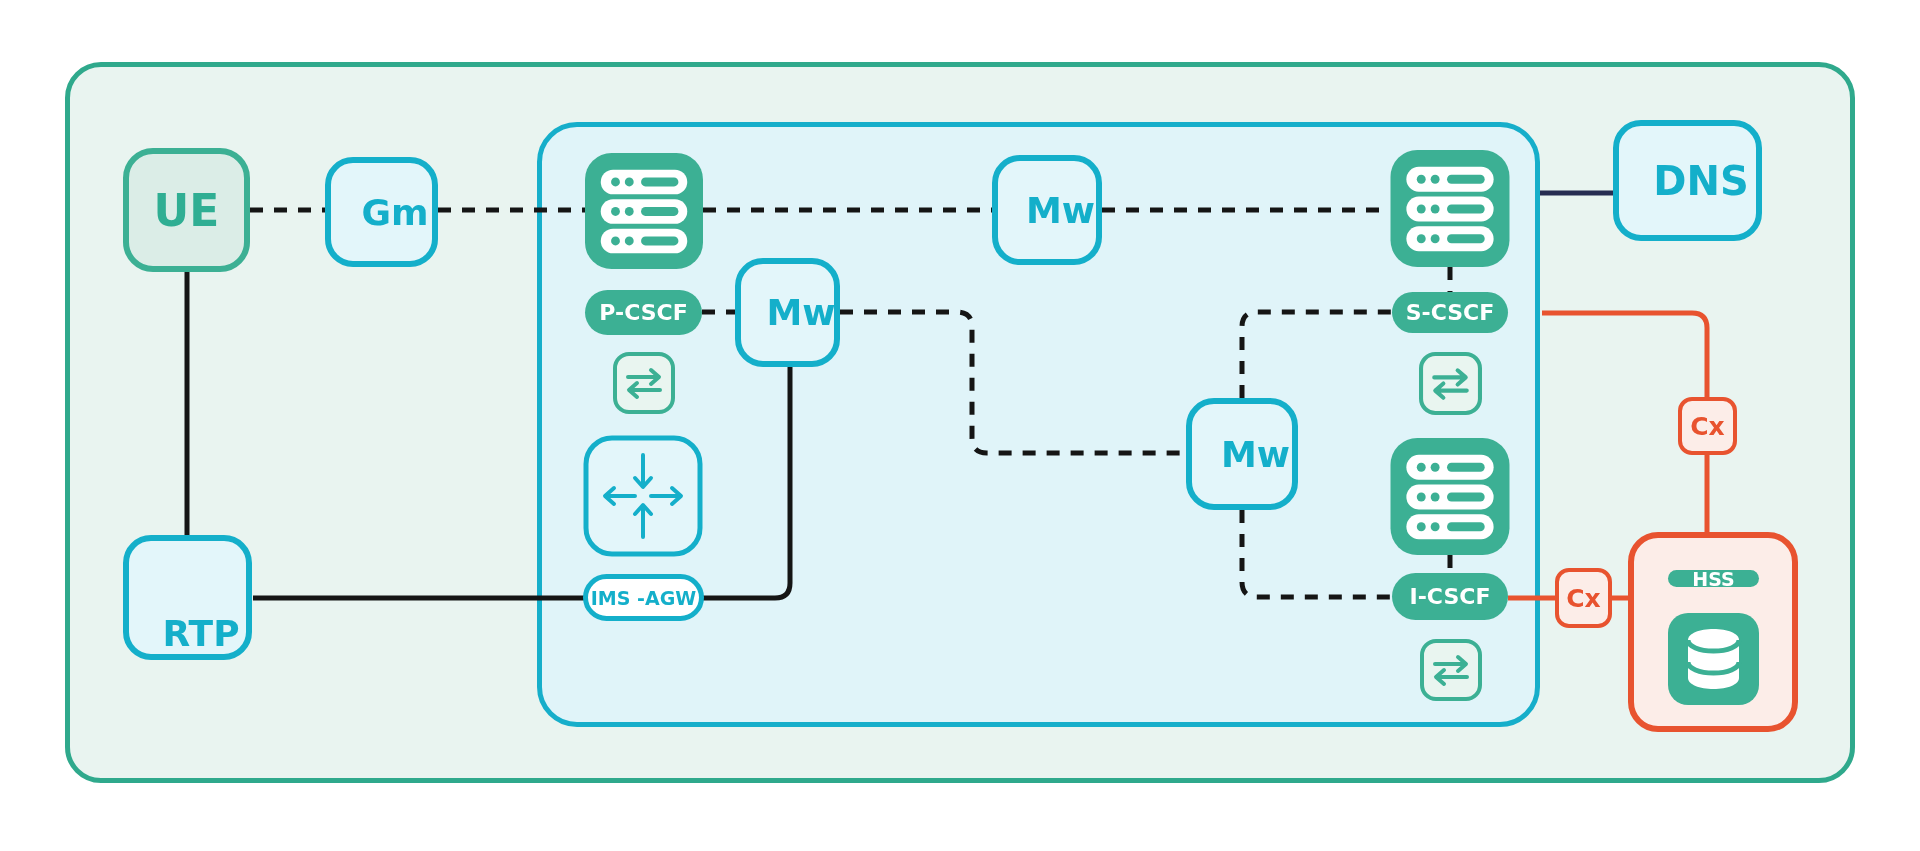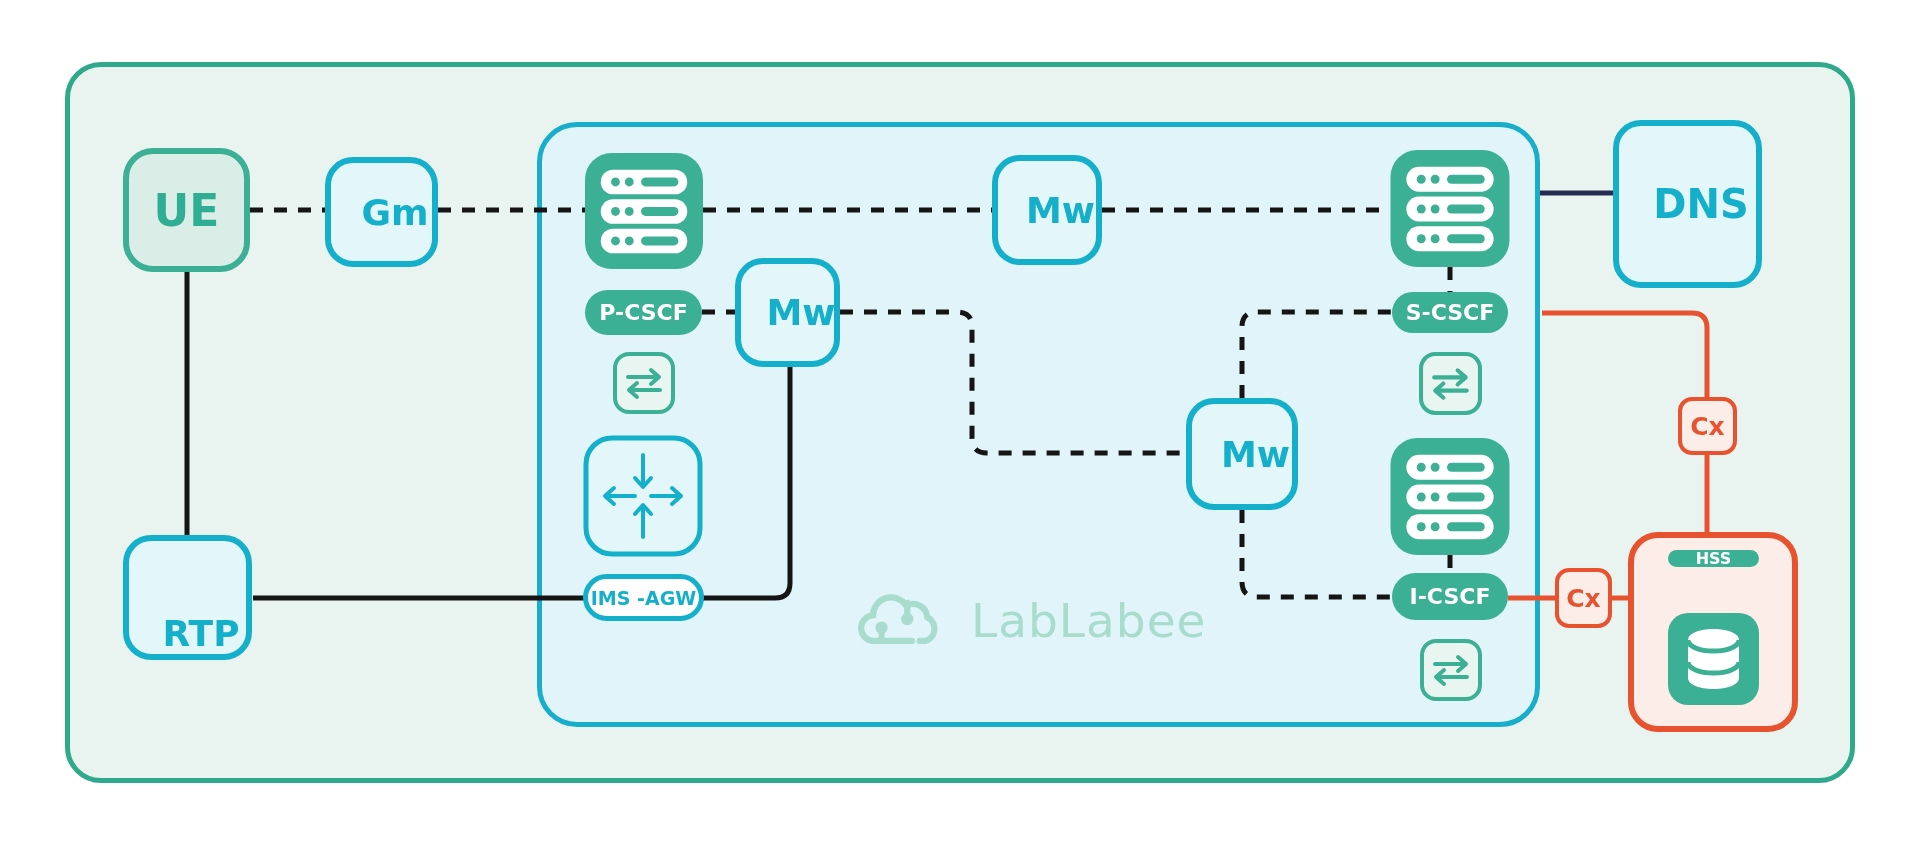--- a/index.html
+++ b/index.html
@@ -224,54 +224,40 @@
   <div class="abs" style="left:1420px;top:638px;">
     <svg width="62" height="64" viewBox="0 0 62 62">
       <rect x="2" y="2" width="58" height="58" rx="14" fill="#e9f5f0" stroke="#3cb094" stroke-width="4"></rect>
       <g stroke="#3cb094" stroke-width="4" fill="none" stroke-linecap="round" stroke-linejoin="round">
         <path d="M15 25 H45 M38 18 L46 25 L38 32"></path>
         <path d="M47 38 H17 M24 31 L16 38 L24 45"></path>
       </g>
     </svg>
   </div>
 
-  <div class="abs node cyan-node" style="left:1613px;top:120px;width:149px;height:168px;font-size:40px;">
+  <div class="abs node cyan-node" style="left:1613px;top:120px;width:149px;height:121px;font-size:40px;">
     <span>DNS</span>
   </div>
 
   <div class="abs orange-node" style="left:1555px;top:568px;width:57px;height:60px;font-size:25px;">
     <span>Cx</span>
   </div>
 
   <div class="abs orange-node" style="left:1678px;top:397px;width:59px;height:58px;font-size:25px;">
     <span>Cx</span>
   </div>
 
   <div class="abs hss-box">
-    <div class="abs pill green-pill" style="left:34px;top:12px;width:91px;height:17px;font-size:16px;">
+    <div class="abs pill green-pill" style="left:34px;top:32px;width:91px;height:17px;font-size:19px;">
       <span>HSS</span>
     </div>
     <div class="abs" style="left:34px;top:75px;">
       <svg width="91" height="92" viewBox="0 0 91 92">
         <rect width="91" height="92" rx="20" fill="#3cb094"></rect>
         <path d="M20 27 C20 20.5 31.5 16 45.5 16 C59.5 16 71 20.5 71 27 V65 C71 71.5 59.5 76 45.5 76 C31.5 76 20 71.5 20 65 Z" fill="#ffffff"></path>
         <path d="M20 27 C20 33.5 31.5 38 45.5 38 C59.5 38 71 33.5 71 27" stroke="#3cb094" stroke-width="5" fill="none"></path>
         <path d="M20 49 C20 55.5 31.5 60 45.5 60 C59.5 60 71 55.5 71 49" stroke="#3cb094" stroke-width="5" fill="none"></path>
       </svg>
     </div>
   </div>
 
-  <div class="abs logo-wrap">
-    <span>
-      <svg width="100" height="70" viewBox="0 0 105 72">
-        <g stroke="#a8dccd" stroke-width="6.5" fill="none" stroke-linecap="round">
-          <path d="M62 58 H23 A13.5 13.5 0 0 1 21 31 A19 19 0 0 1 56 21 A15 15 0 0 1 78 33 A13.5 13.5 0 0 1 76 58 H70"></path>
-          <path d="M30 50 V58"></path>
-          <path d="M57 29 V18"></path>
-        </g>
-        <circle cx="30" cy="44" r="6.5" fill="#a8dccd"></circle>
-        <circle cx="57" cy="35" r="6.5" fill="#a8dccd"></circle>
-      </svg>
-    </span>
-    <span class="logo-text">LabLabee</span>
-  </div>
 
 </div>
 
 </body></html>

